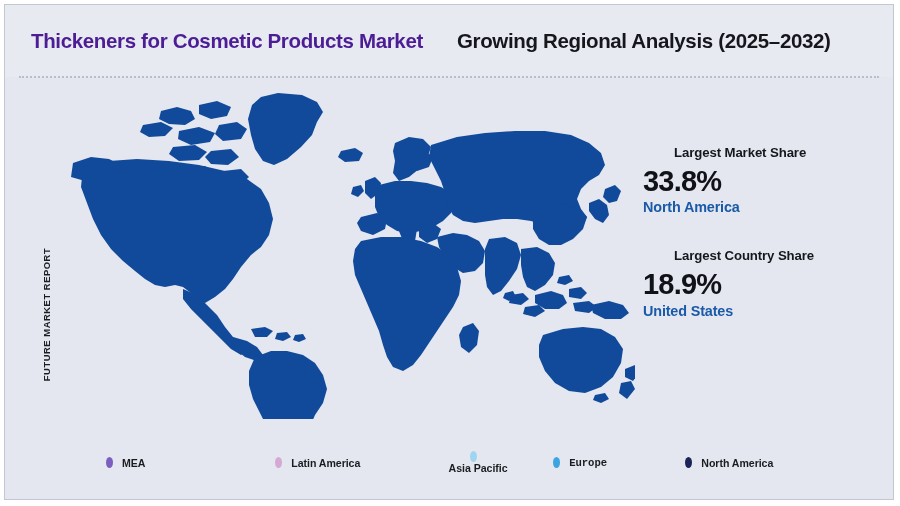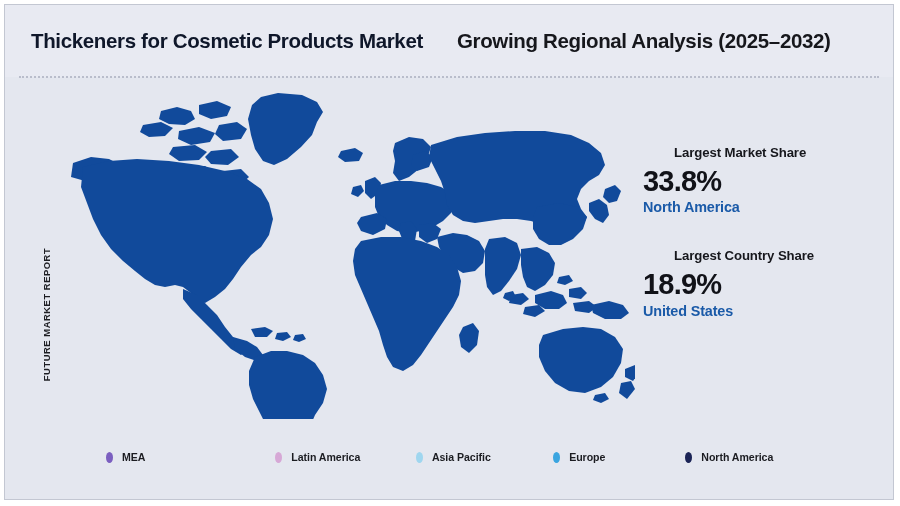--- a/index.html
+++ b/index.html
@@ -25,21 +25,21 @@
     box-sizing:border-box;
   }
   .header-inner{
     position:absolute;
     left:26px;right:18px;top:0;bottom:0;
     display:flex;align-items:center;
   }
   .title-main{
     font-size:20.5px;
     font-weight:bold;
-    color:#0f172a;
+    color:#4c1d95;
     letter-spacing:-0.35px;
     white-space:nowrap;
   }
   .title-sub{
     font-size:20.5px;
     font-weight:bold;
     color:#16171c;
     letter-spacing:-0.35px;
     white-space:nowrap;
     margin-left:34px;
@@ -112,22 +112,22 @@
     align-items:center;
   }
   .legend-item{
     display:flex;
     align-items:center;
     white-space:nowrap;
     margin-left:13px;
   }
   .legend-item.i0{width:146px;}
   .legend-item.i1{width:150px;padding-left:32px;}
-  .legend-item.i2{width:146px;}
-  .legend-item.i3{width:140px;}
+  .legend-item.i2{width:146px;flex-direction:column;}
+  .legend-item.i3{width:140px;font-family:Liberation Mono, monospace;}
   .legend-item.i4{width:150px;}
   .legend-marker{
     width:7px;height:11px;
     border-radius:50% / 50%;
     margin-right:9px;
     flex:0 0 auto;
     transform:rotate(0deg);
   }
   .legend-text{
     font-size:10.6px;

